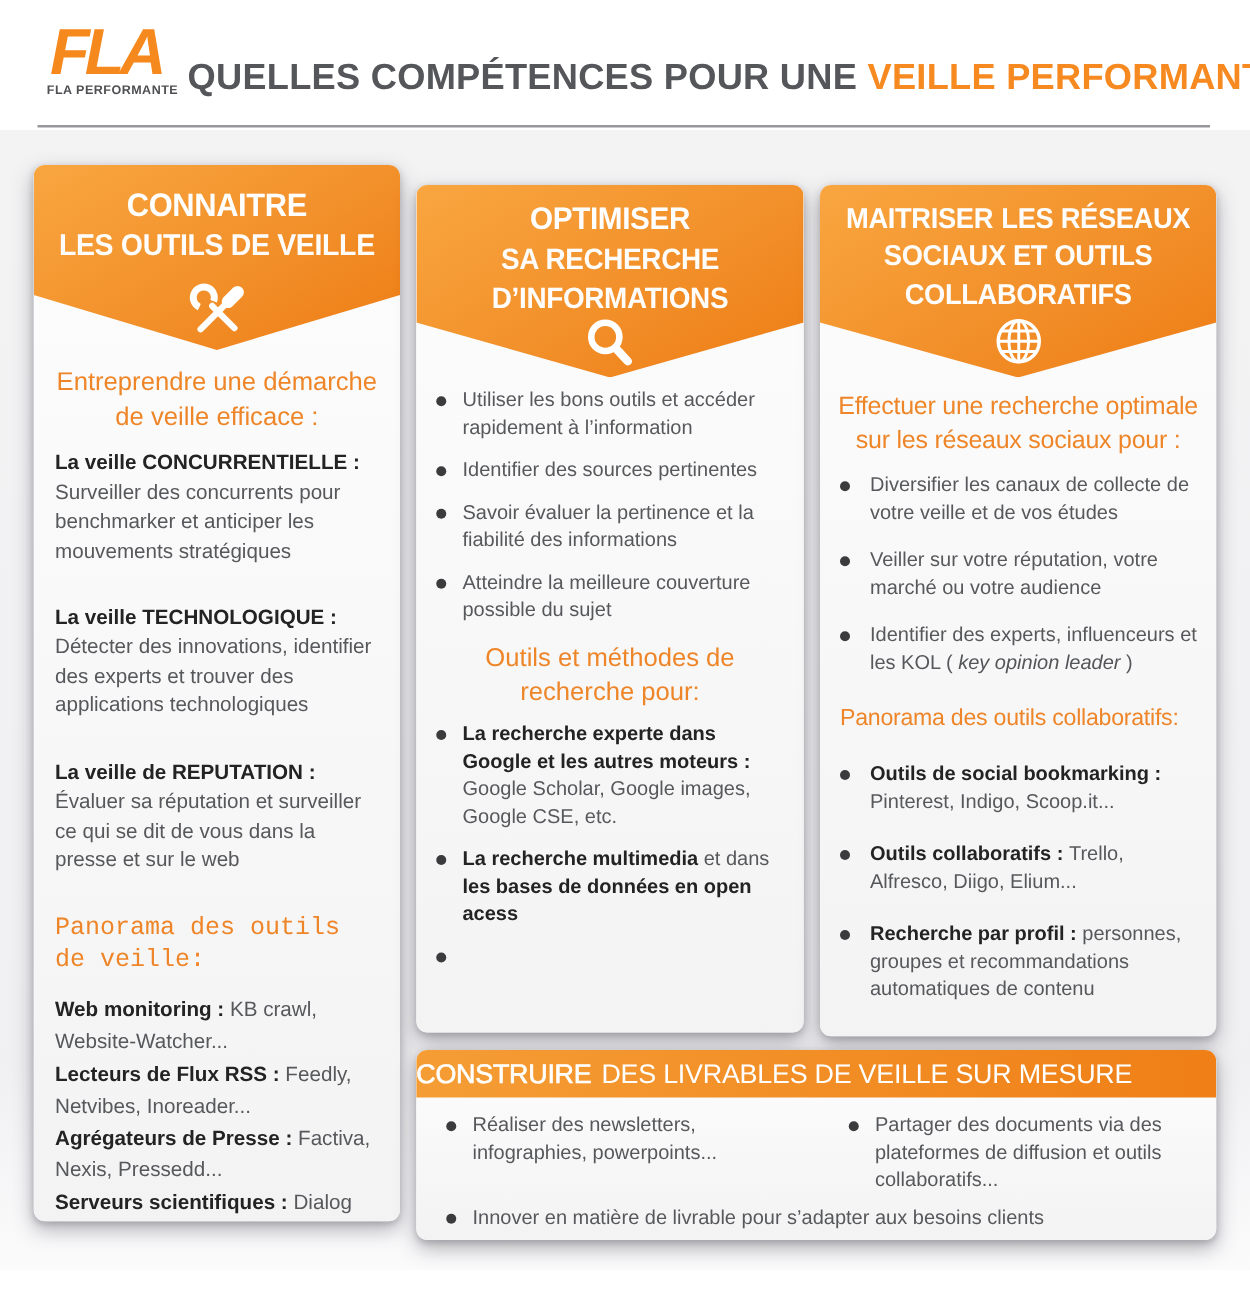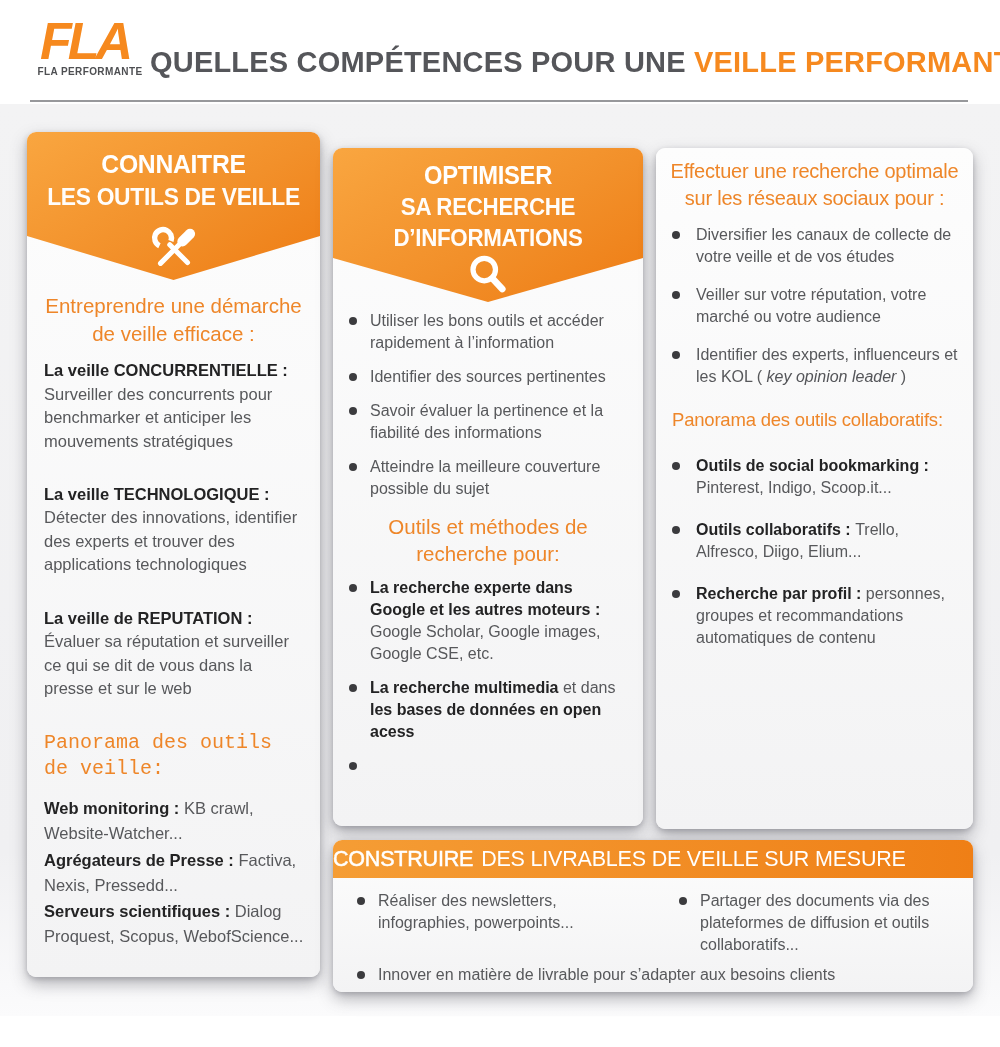--- a/index.html
+++ b/index.html
@@ -112,20 +112,21 @@
 de veille efficace :</div>
       <div class="def"><span class="sg-b">La veille CONCURRENTIELLE :</span><span class="sg-g">
 Surveiller des concurrents pour benchmarker et anticiper les mouvements stratégiques</span></div>
       <div class="def"><span class="sg-b">La veille TECHNOLOGIQUE :</span><span class="sg-g">
 Détecter des innovations, identifier des experts et trouver des applications technologiques</span></div>
       <div class="def"><span class="sg-b">La veille de REPUTATION :</span><span class="sg-g">
 Évaluer sa réputation et surveiller ce qui se dit de vous dans la presse et sur le web</span></div>
       <div class="oh oh2">Panorama des outils de veille:</div>
       <div class="tools">
         <div class="tool-line"><span class="sg-b">Web monitoring : </span><span class="sg-g">KB crawl, Website-Watcher...</span></div>
+        <div class="tool-line"><span class="sg-b">Lecteurs de Flux RSS : </span><span class="sg-g">Feedly, Netvibes, Inoreader...</span></div>
         <div class="tool-line"><span class="sg-b">Agrégateurs de Presse : </span><span class="sg-g">Factiva, Nexis, Pressedd...</span></div>
         <div class="tool-line"><span class="sg-b">Serveurs scientifiques : </span><span class="sg-g">Dialog Proquest, Scopus, WebofScience...</span></div>
       </div>
     </div>
   </div>
 
   <div class="panel p2">
     <div class="panel-hdr">
       <span class="hdr-text">
         <span class="hdr-strong">OPTIMISER</span>
@@ -148,20 +149,37 @@
 recherche pour:</div>
       <ul class="blist list2">
         <li><span class="sg-b">La recherche experte dans Google et les autres moteurs : </span><span class="sg-g">Google Scholar, Google images, Google CSE, etc.</span></li>
         <li><span class="sg-b">La recherche multimedia </span><span class="sg-g">et dans </span><span class="sg-b">les bases de données en open acess</span></li>
         <li></li>
       </ul>
     </div>
   </div>
 
   <div class="panel p3">
+    <div class="panel-hdr">
+      <span class="hdr-text">
+        <span class="hdr-strong">MAITRISER</span><span class="hdr-rest">LES RÉSEAUX
+SOCIAUX ET OUTILS
+COLLABORATIFS</span>
+      </span>
+      <svg class="hdr-icon" width="50" height="50" viewBox="0 0 64 64">
+        <g fill="none" stroke="#fff">
+          <circle cx="32" cy="32" r="21" stroke-width="3.6"></circle>
+          <ellipse cx="32" cy="32" rx="10" ry="21" stroke-width="3"></ellipse>
+          <path d="M11 32 H53" stroke-width="3"></path>
+          <path d="M14.5 21.5 H49.5" stroke-width="3"></path>
+          <path d="M14.5 42.5 H49.5" stroke-width="3"></path>
+          <path d="M32 11 V53" stroke-width="3"></path>
+        </g>
+      </svg>
+    </div>
     <div class="pbody">
       <div class="oh oh1">Effectuer une recherche optimale
 sur les réseaux sociaux pour :</div>
       <ul class="blist list1">
         <li><span class="sg-g">Diversifier les canaux de collecte de votre veille et de vos études</span></li>
         <li><span class="sg-g">Veiller sur votre réputation, votre marché ou votre audience</span></li>
         <li><span class="sg-g">Identifier des experts, influenceurs et les KOL ( </span><span class="sg-i">key opinion leader</span><span class="sg-g"> )</span></li>
       </ul>
       <div class="oh oh2">Panorama des outils collaboratifs:</div>
       <ul class="blist list2">

